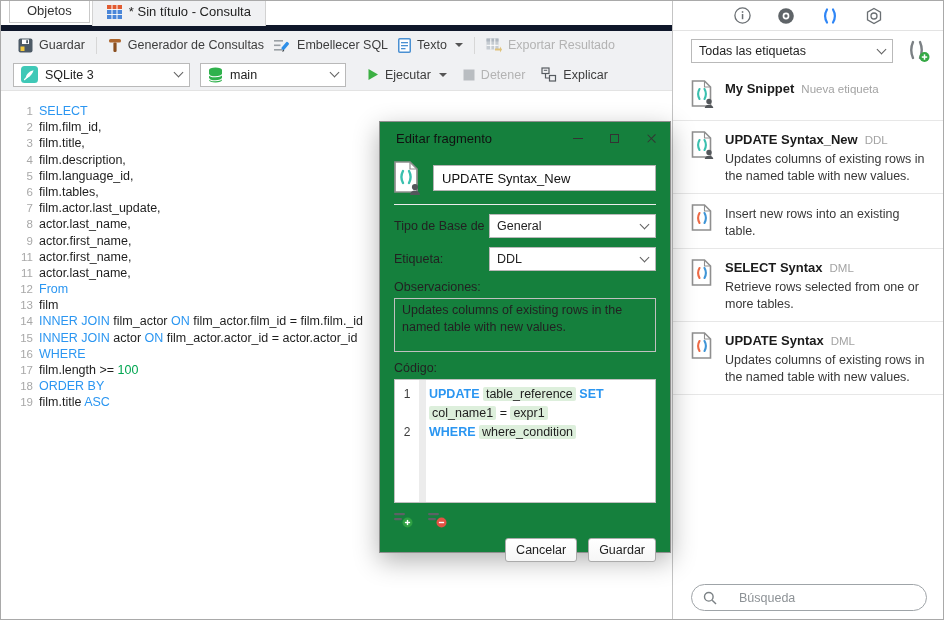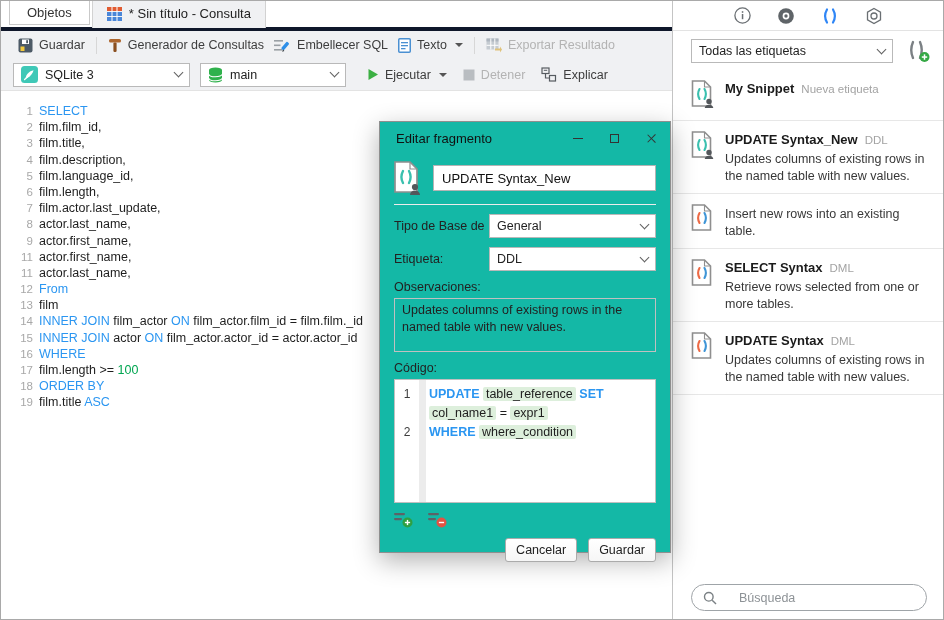--- a/index.html
+++ b/index.html
@@ -2,21 +2,21 @@
 <html><head>
 <meta charset="utf-8">
 <style>
   html,body{margin:0;padding:0;background:#e8e8e8;}
   body{width:944px;height:620px;font-family:"Liberation Sans",sans-serif;-webkit-font-smoothing:antialiased;}
   *{box-sizing:border-box;}
   .window{position:relative;width:944px;height:620px;background:#fff;border:1px solid #a9a9a9;display:flex;overflow:hidden;}
 
   
   .main{width:671px;display:flex;flex-direction:column;}
-  .tabbar{height:30px;background:#fff;border-bottom:4px solid #0f172a;display:flex;align-items:flex-end;flex:none;}
+  .tabbar{height:30px;background:#fff;border-bottom:6px solid #0f172a;display:flex;align-items:flex-end;flex:none;}
   .tab{font-size:13px;color:#333;display:flex;align-items:center;cursor:default;}
   .tab-objetos{margin:0 2px 2px 8px;height:25px;border:1px solid #c9c9c9;background:#fff;padding:0 17px;}
   .tab-active{height:30px;margin-bottom:-1px;border:1px solid #d2d2d2;border-bottom:none;background:#f0f1f3;padding:0 14px;gap:7px;color:#222;}
 
   .toolbar1{height:28px;background:#f0f1f3;display:flex;align-items:center;padding:0 12px;font-size:12.5px;color:#3d3d3d;flex:none;}
   .tbtn{display:flex;align-items:center;gap:6px;padding:0 5px;white-space:nowrap;}
   .tbtn.disabled{color:#b3b3b3;}
   .vsep{width:1px;height:17px;background:#d7d7d7;margin:0 6px;flex:none;}
   .caret{width:0;height:0;border-left:4px solid transparent;border-right:4px solid transparent;border-top:4px solid #555;margin-left:2px;}
 
@@ -45,21 +45,21 @@
   .srow{display:flex;gap:11px;padding:9px 12px 8px 18px;border-bottom:1px solid #e7e7e7;}
   .sicon{flex:none;padding-top:1px;}
   .stitle{font-weight:bold;font-size:13px;color:#1b1b1b;}
   .stag{font-size:11.5px;color:#a3a3a3;margin-left:7px;}
   .sdesc{font-size:12.5px;color:#383838;line-height:17px;margin-top:3px;max-width:214px;}
   .searchbar{margin:0 16px 8px 18px;height:27px;border:1px solid #9fa4a8;border-radius:14px;display:flex;align-items:center;gap:20px;padding:0 11px;flex:none;}
   .searchbar input{border:none;outline:none;flex:1;font-size:12.5px;font-family:"Liberation Sans",sans-serif;color:#444;background:transparent;}
   .searchbar input::placeholder{color:#8d9296;}
 
   
-  .dialog{position:absolute;left:378px;top:120px;width:292px;height:432px;background:#14b8a6;border:1px solid #8f8f8f;box-shadow:0 8px 24px rgba(0,0,0,.30);z-index:5;font-size:12.5px;color:#222;}
+  .dialog{position:absolute;left:378px;top:120px;width:292px;height:432px;background:#15803d;border:1px solid #8f8f8f;box-shadow:0 8px 24px rgba(0,0,0,.30);z-index:5;font-size:12.5px;color:#222;}
   .dtitle{height:32px;display:flex;align-items:center;padding-left:16px;font-size:13px;color:#111;}
   .dctrls{margin-left:auto;display:flex;height:32px;}
   .wbtn{width:37px;display:flex;align-items:center;justify-content:center;}
   .ic-min{width:10px;height:0;border-top:1px solid #333;display:block;}
   .ic-max{width:9px;height:9px;border:1px solid #333;display:block;}
   .ic-x{position:relative;width:11px;height:11px;display:block;}
   .ic-x::before,.ic-x::after{content:"";position:absolute;left:5px;top:0;width:1.4px;height:11px;background:#333;}
   .ic-x::before{transform:rotate(45deg);}
   .ic-x::after{transform:rotate(-45deg);}
   .dbody{padding:0 14px;}
@@ -239,21 +239,21 @@
           <div class="eline">
             <span class="ln">4</span>
             <span class="ecode"><span class="c-pl">film.description,</span></span>
           </div>
           <div class="eline">
             <span class="ln">5</span>
             <span class="ecode"><span class="c-pl">film.language_id,</span></span>
           </div>
           <div class="eline">
             <span class="ln">6</span>
-            <span class="ecode"><span class="c-pl">film.length,</span></span>
+            <span class="ecode"><span class="c-pl">film.tables,</span></span>
           </div>
           <div class="eline">
             <span class="ln">7</span>
             <span class="ecode"><span class="c-pl">film.actor.last_update,</span></span>
           </div>
           <div class="eline">
             <span class="ln">8</span>
             <span class="ecode"><span class="c-pl">actor.last_name,</span></span>
           </div>
           <div class="eline">

